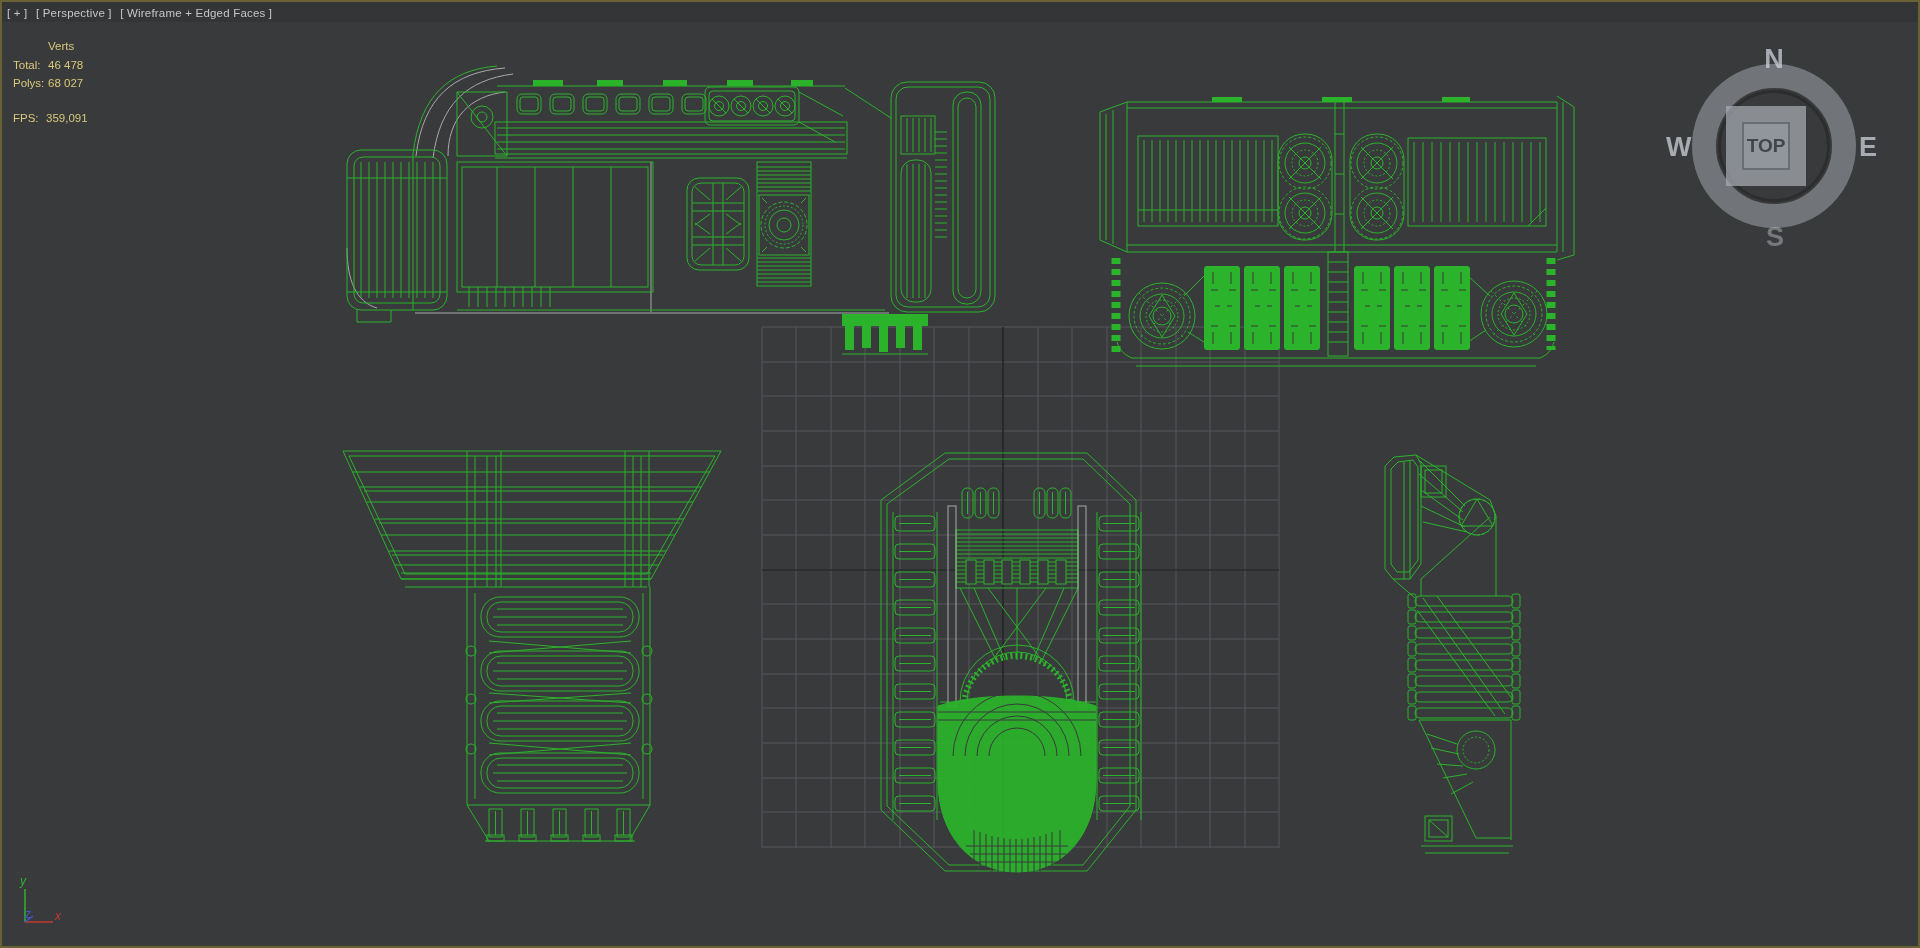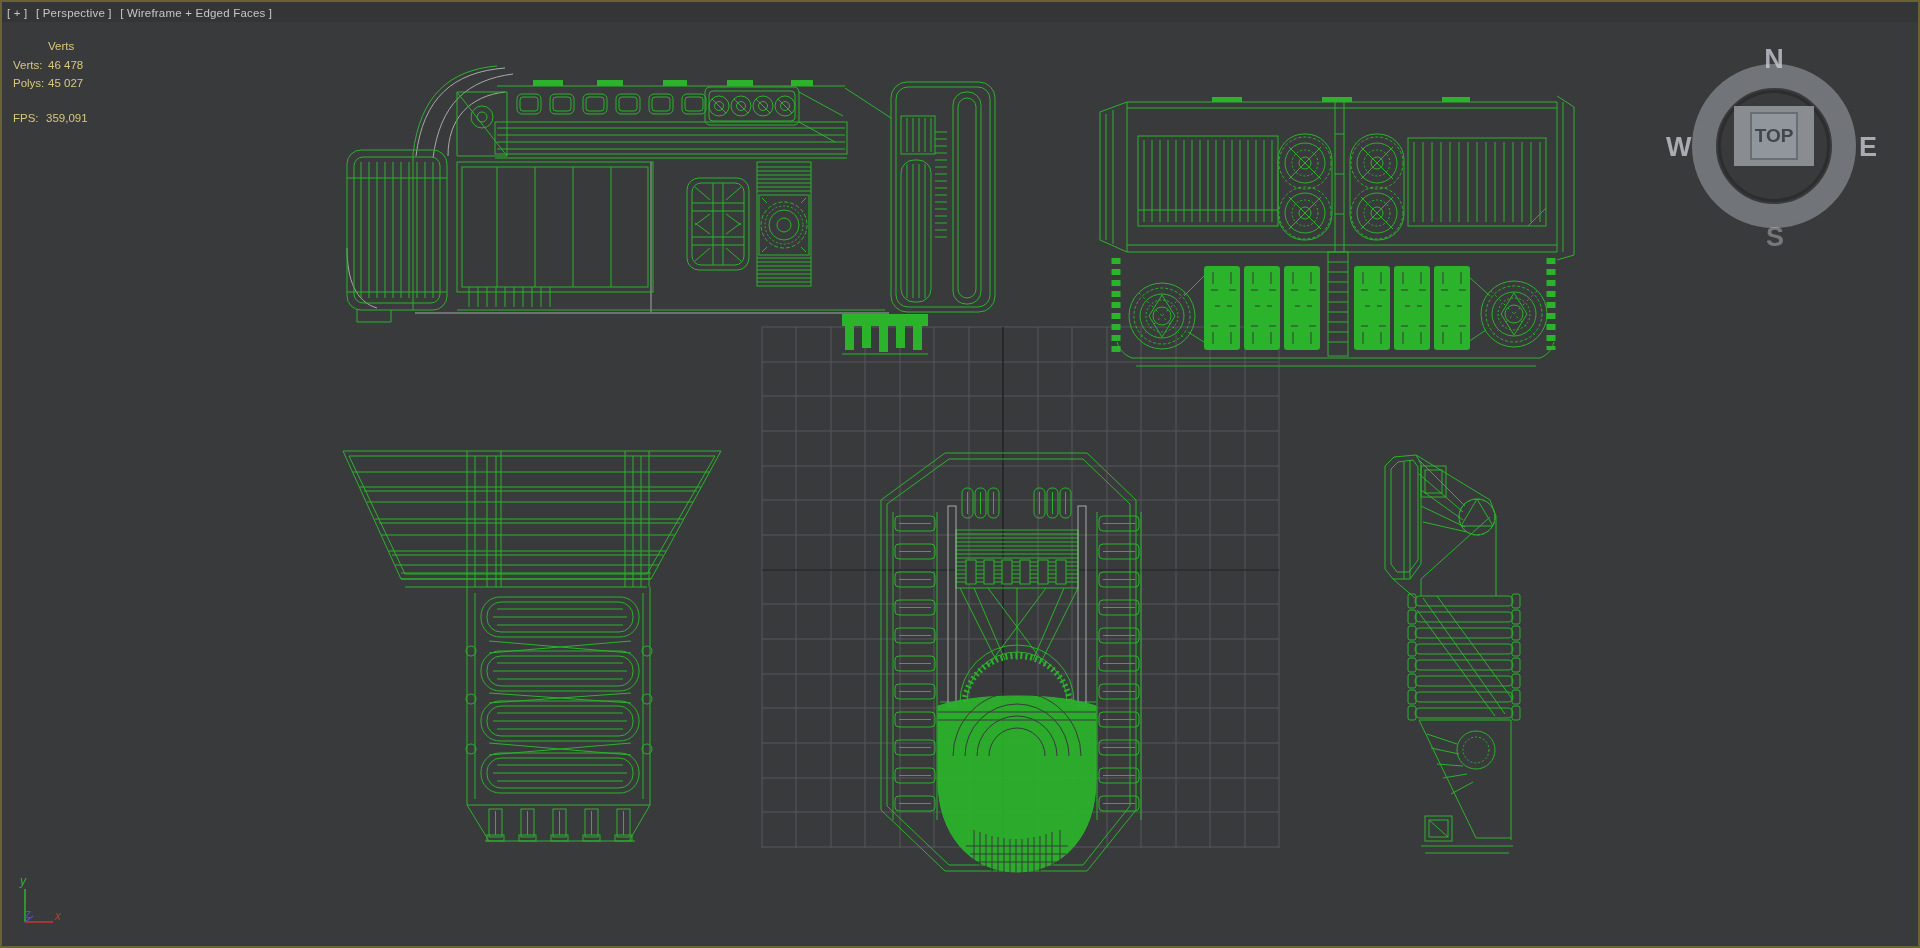--- a/index.html
+++ b/index.html
@@ -27,21 +27,21 @@
   .vp-label{position:absolute;left:5px;top:5px;color:var(--label-text);font-size:11.5px;letter-spacing:.2px}
   .vp-label span{margin-right:5px;cursor:pointer}
   .stats{position:absolute;color:var(--stats-text);font-size:11.5px}
   .viewcube{position:absolute;left:1664px;top:34px;width:212px;height:224px}
   .vc-letter{position:absolute;color:var(--compass-text);font-size:27px;font-weight:bold;width:24px;text-align:center;cursor:pointer}
   .vc-s{opacity:.55}
   .vc-ring{position:absolute;left:26px;top:28px;width:164px;height:164px;border-radius:50%;
     border:24px solid var(--viewcube-ring);cursor:pointer}
   .vc-ring-inner{position:absolute;left:52px;top:54px;width:112px;height:112px;border-radius:50%;
     border:3px solid rgba(42,43,45,.8)}
-  .vc-face{position:absolute;left:68px;top:70px;width:80px;height:60px;background:var(--viewcube-face);
+  .vc-face{position:absolute;left:60px;top:70px;width:80px;height:80px;background:var(--viewcube-face);
     display:flex;align-items:center;justify-content:center;cursor:pointer}
   .vc-face-inner{width:48px;height:48px;border:2px solid rgba(95,100,108,.8);background:rgba(152,157,164,.55);
     display:flex;align-items:center;justify-content:center;color:var(--viewcube-text);font-size:19px;font-weight:bold}
 </style>
 </head>
 <body>
 
 <div class="stage">
   <div class="topband"></div>
 
@@ -334,24 +334,24 @@
       <use href="#grib" x="38" y="258"></use>
   </svg>
 
   <div class="vp-label">
     <span>[ + ]</span>
     <span>[ Perspective ]</span>
     <span>[ Wireframe + Edged Faces ]</span>
   </div>
 
   <div class="stats" style="left:46px;top:38px">Verts</div>
-  <div class="stats" style="left:11px;top:57px">Verts:</div>
+  <div class="stats" style="left:11px;top:57px">Total:</div>
   <div class="stats" style="left:46px;top:57px">46 478</div>
   <div class="stats" style="left:11px;top:75px">Polys:</div>
-  <div class="stats" style="left:46px;top:75px">45 027</div>
+  <div class="stats" style="left:46px;top:75px">68 027</div>
   <div class="stats" style="left:11px;top:110px">FPS:</div>
   <div class="stats" style="left:44px;top:110px">359,091</div>
 
   <div class="viewcube">
     <div class="vc-ring"></div>
     <div class="vc-ring-inner"></div>
     <div class="vc-letter" style="left:96px;top:8px">N</div>
     <div class="vc-letter" style="left:0px;top:96px">W</div>
     <div class="vc-letter" style="left:190px;top:96px">E</div>
     <div class="vc-letter vc-s" style="left:97px;top:186px">S</div>

